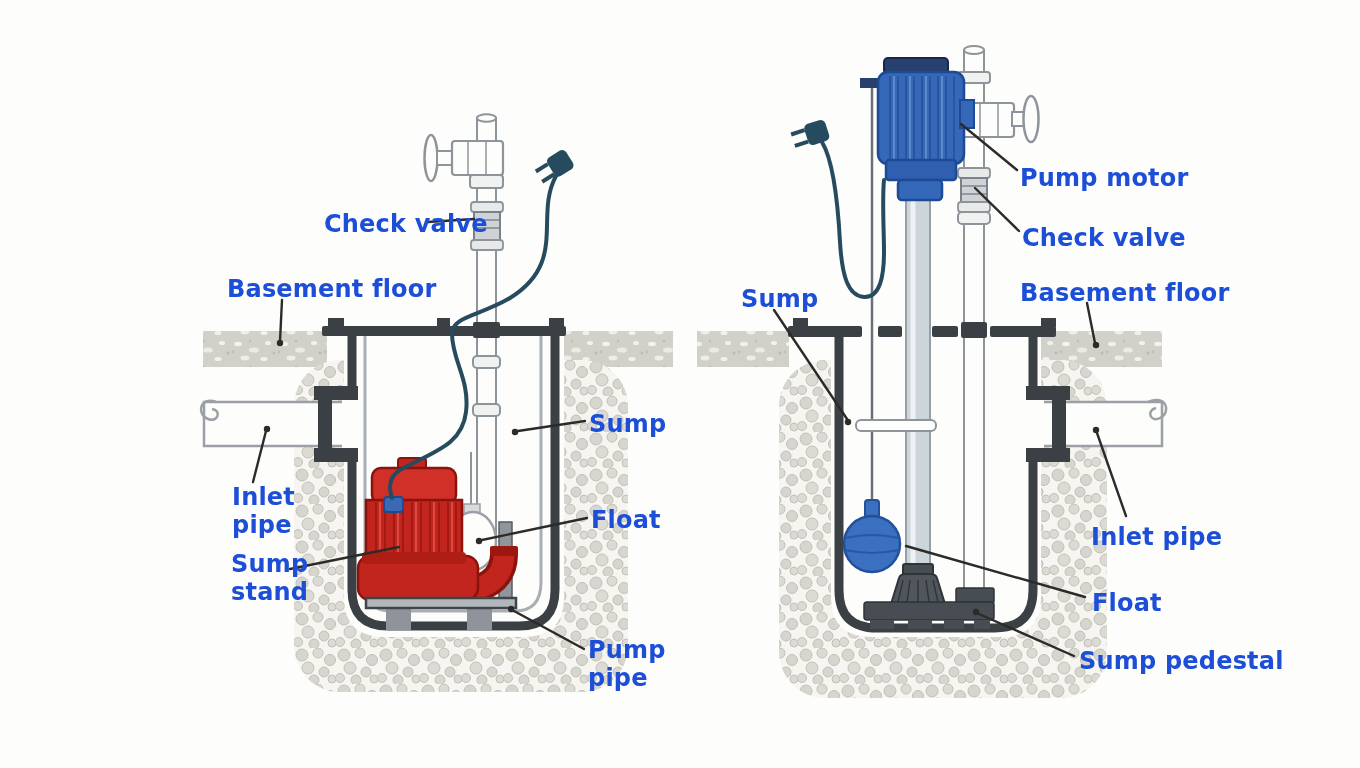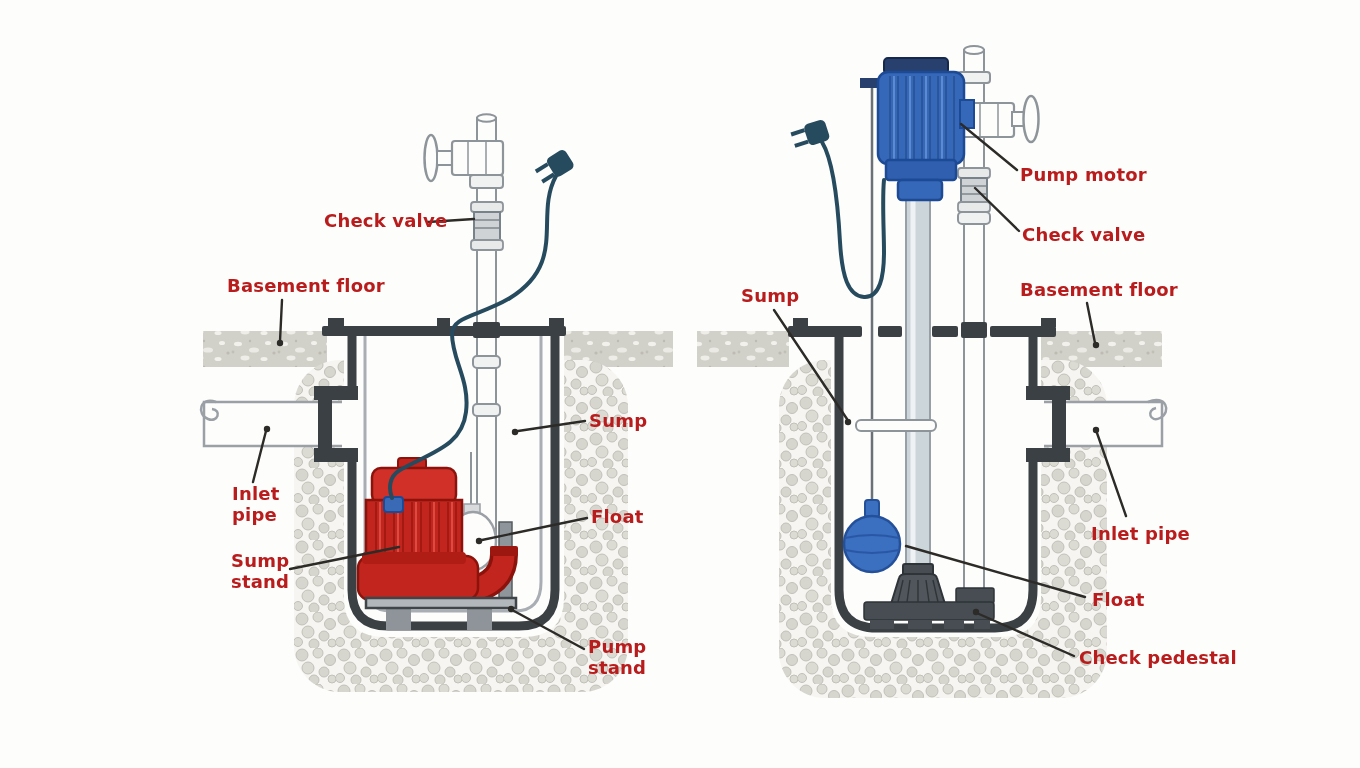--- a/index.html
+++ b/index.html
@@ -4,22 +4,22 @@
 <style>
   html,body{margin:0;padding:0;background:#ffffff;}
   .stage{
     position:relative;width:1360px;height:768px;overflow:hidden;
     background:#fdfdfb;
     font-family:"DejaVu Sans", sans-serif;
   }
   .stage svg{position:absolute;left:0;top:0;}
   .lbl{
     position:absolute;
-    font-weight:700;font-size:18px;line-height:1.18;
-    color:#b91c1c;letter-spacing:.2px;
+    font-weight:700;font-size:24px;line-height:1.18;
+    color:#1d4ed8;letter-spacing:.2px;
     white-space:pre-line;
   }
   .lbl.narrow{width:56px;}
 </style>
 </head>
 <body>
 
 <div class="stage">
 
 <svg width="1360" height="768" viewBox="0 0 1360 768">
@@ -315,23 +315,23 @@
     <circle cx="976" cy="612" r="3.2" stroke="none"></circle>
   </g>
 </svg>
 
   <div class="lbl" style="left:324px;top:210px;">Check valve</div>
   <div class="lbl" style="left:227px;top:275px;">Basement floor</div>
   <div class="lbl narrow" style="left:232px;top:483px;">Inlet pipe</div>
   <div class="lbl narrow" style="left:231px;top:550px;">Sump stand</div>
   <div class="lbl" style="left:589px;top:410px;">Sump</div>
   <div class="lbl" style="left:591px;top:506px;">Float</div>
-  <div class="lbl narrow" style="left:588px;top:636px;">Pump stand</div>
+  <div class="lbl narrow" style="left:588px;top:636px;">Pump pipe</div>
 
   <div class="lbl" style="left:741px;top:285px;">Sump</div>
   <div class="lbl" style="left:1020px;top:164px;">Pump motor</div>
   <div class="lbl" style="left:1022px;top:224px;">Check valve</div>
   <div class="lbl" style="left:1020px;top:279px;">Basement floor</div>
   <div class="lbl" style="left:1091px;top:523px;">Inlet pipe</div>
   <div class="lbl" style="left:1092px;top:589px;">Float</div>
-  <div class="lbl" style="left:1079px;top:647px;">Check pedestal</div>
+  <div class="lbl" style="left:1079px;top:647px;">Sump pedestal</div>
 
 </div>
 
 </body></html>

